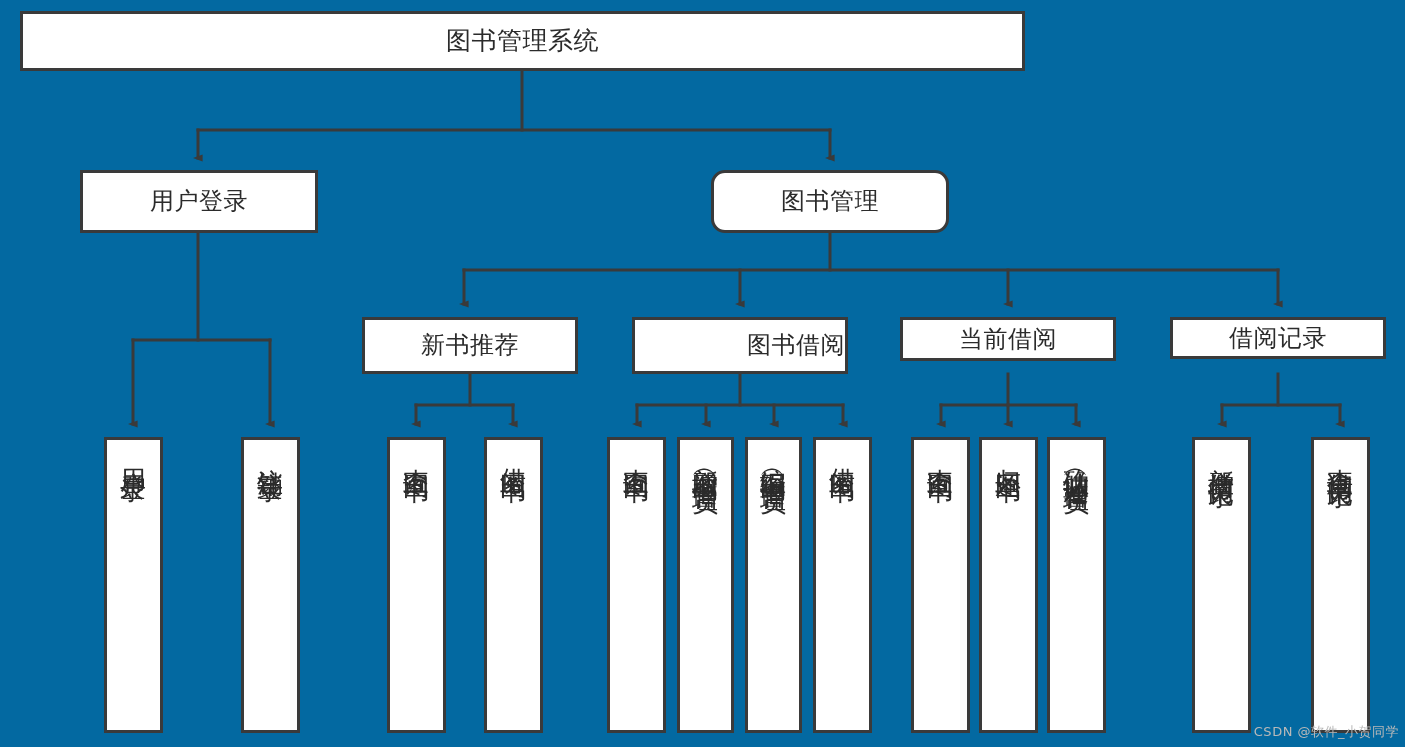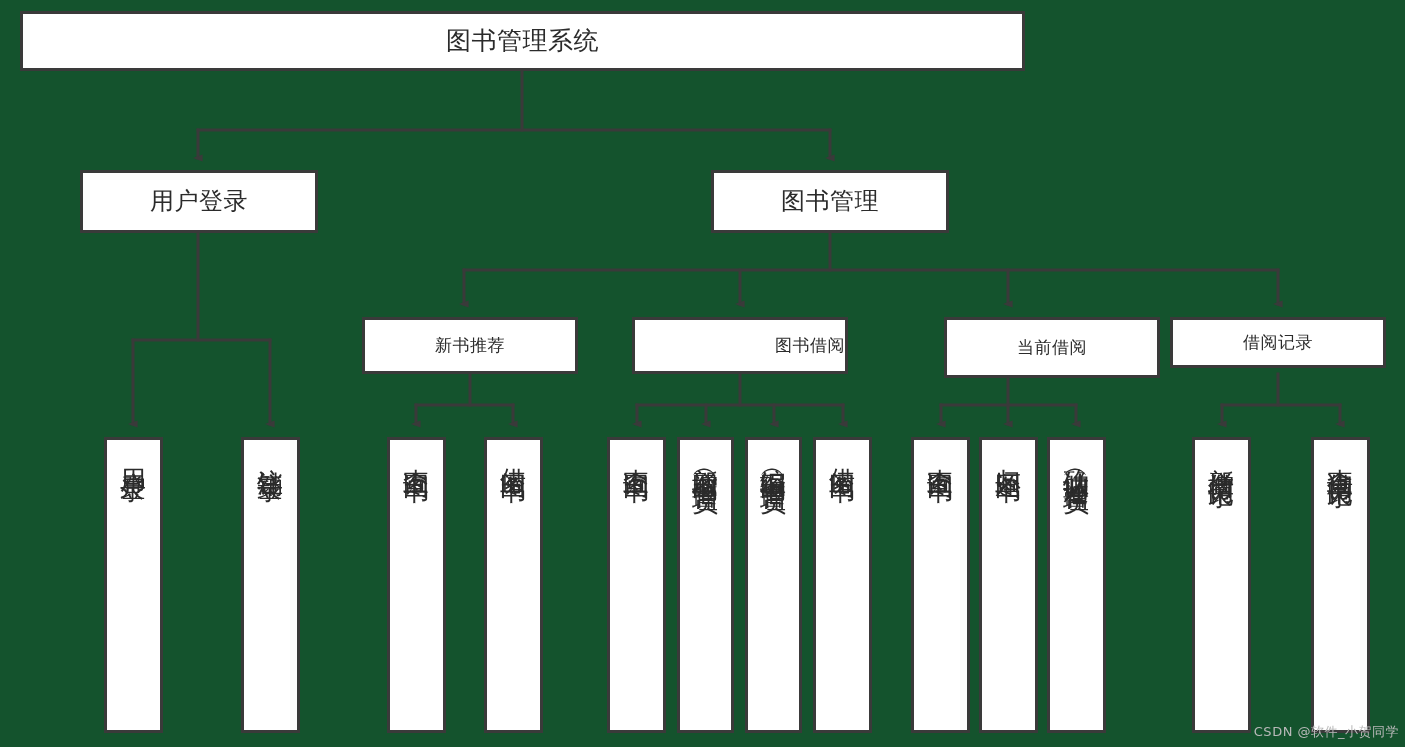--- a/index.html
+++ b/index.html
@@ -8,21 +8,21 @@
     padding: 0;
     background: #ffffff;
   }
   body {
     font-family: "DejaVu Sans", "Liberation Sans", sans-serif;
   }
   #diagram-root {
     position: relative;
     width: 1405px;
     height: 747px;
-    background: #14532d;
+    background: #0369a1;
     overflow: hidden;
   }
   svg.edges {
     position: absolute;
     left: 0;
     top: 0;
     width: 1405px;
     height: 747px;
     pointer-events: none;
   }
@@ -42,21 +42,21 @@
     text-align: center;
     line-height: 1.18;
     letter-spacing: 0.5px;
   }
   
   .node.horiz .label {
     font-size: 25px;
     white-space: nowrap;
   }
   .node.level1 .label { font-size: 24px; }
-  .node.level2 .label { font-size: 17px; }
+  .node.level2 .label { font-size: 24px; }
   
   .node.vert {
     align-items: flex-start;
     justify-content: center;
     padding-top: 8px;
   }
   .node.vert .label {
     writing-mode: vertical-rl;
     text-orientation: upright;
     font-size: 26px;
@@ -132,37 +132,37 @@
   </svg>
 
   <div class="node horiz root" style="left:20px; top:11px; width:1005px; height:60px;">
     <span class="label">图书管理系统</span>
   </div>
 
   <div class="node horiz level1" style="left:80px; top:170px; width:238px; height:63px;">
     <span class="label">用户登录</span>
   </div>
 
-  <div class="node horiz level1" style="left:711px; top:170px; width:238px; height:63px;">
+  <div class="node horiz level1" style="left:711px; top:170px; width:238px; height:63px;border-radius:14px;">
     <span class="label">图书管理</span>
   </div>
 
   <div class="node horiz level2" style="left:362px; top:317px; width:216px; height:57px;">
     <span class="label">新书推荐</span>
   </div>
 
   <div class="node horiz level2" style="left:632px; top:317px; width:216px; height:57px;justify-content:flex-end;">
     <span class="label">图书借阅</span>
   </div>
 
-  <div class="node horiz level2" style="left:944px; top:317px; width:216px; height:61px;">
+  <div class="node horiz level2" style="left:900px; top:317px; width:216px; height:44px;">
     <span class="label">当前借阅</span>
   </div>
 
-  <div class="node horiz level2" style="left:1170px; top:317px; width:216px; height:51px;">
+  <div class="node horiz level2" style="left:1170px; top:317px; width:216px; height:42px;">
     <span class="label">借阅记录</span>
   </div>
 
   <div class="node vert" style="left:104px; top:437px; width:59px; height:296px;">
     <span class="label">用户登录</span>
   </div>
 
   <div class="node vert" style="left:241px; top:437px; width:59px; height:296px;">
     <span class="label">注销登录</span>
   </div>

